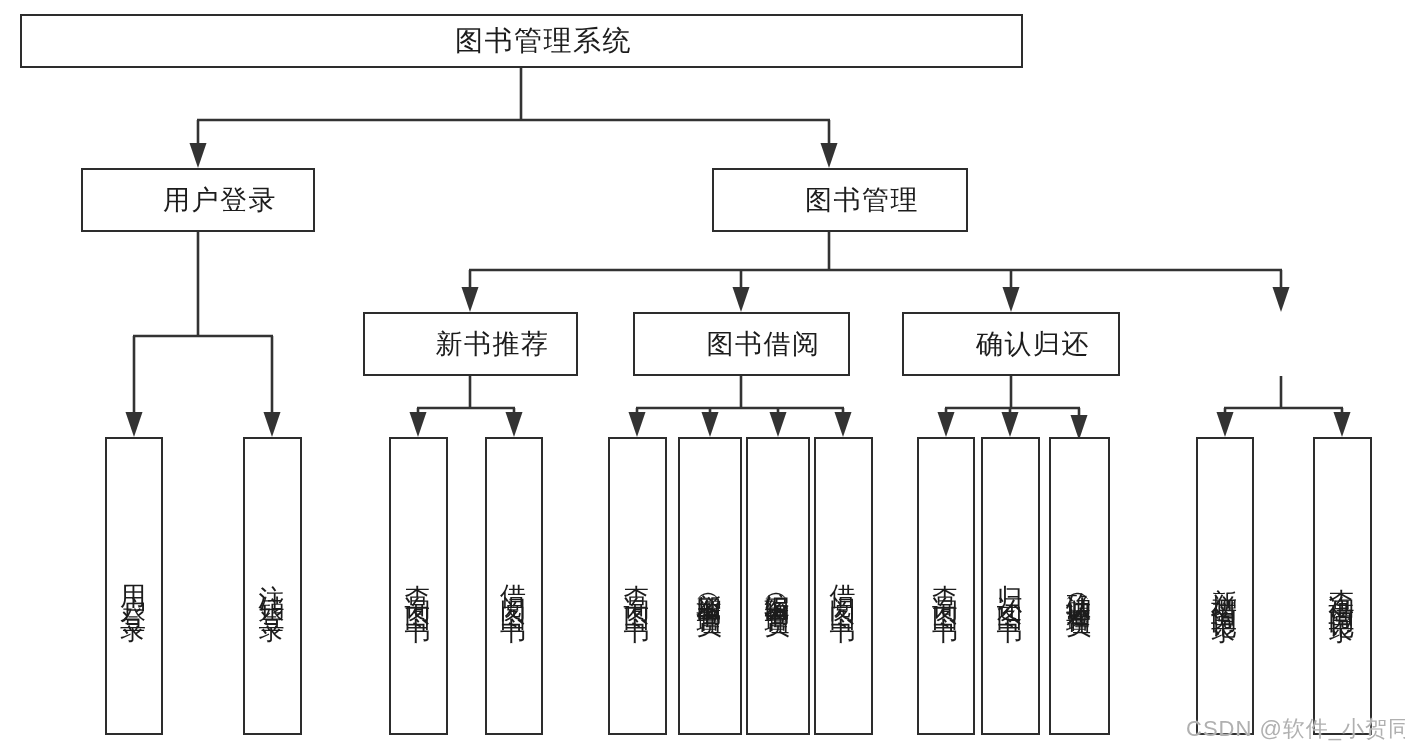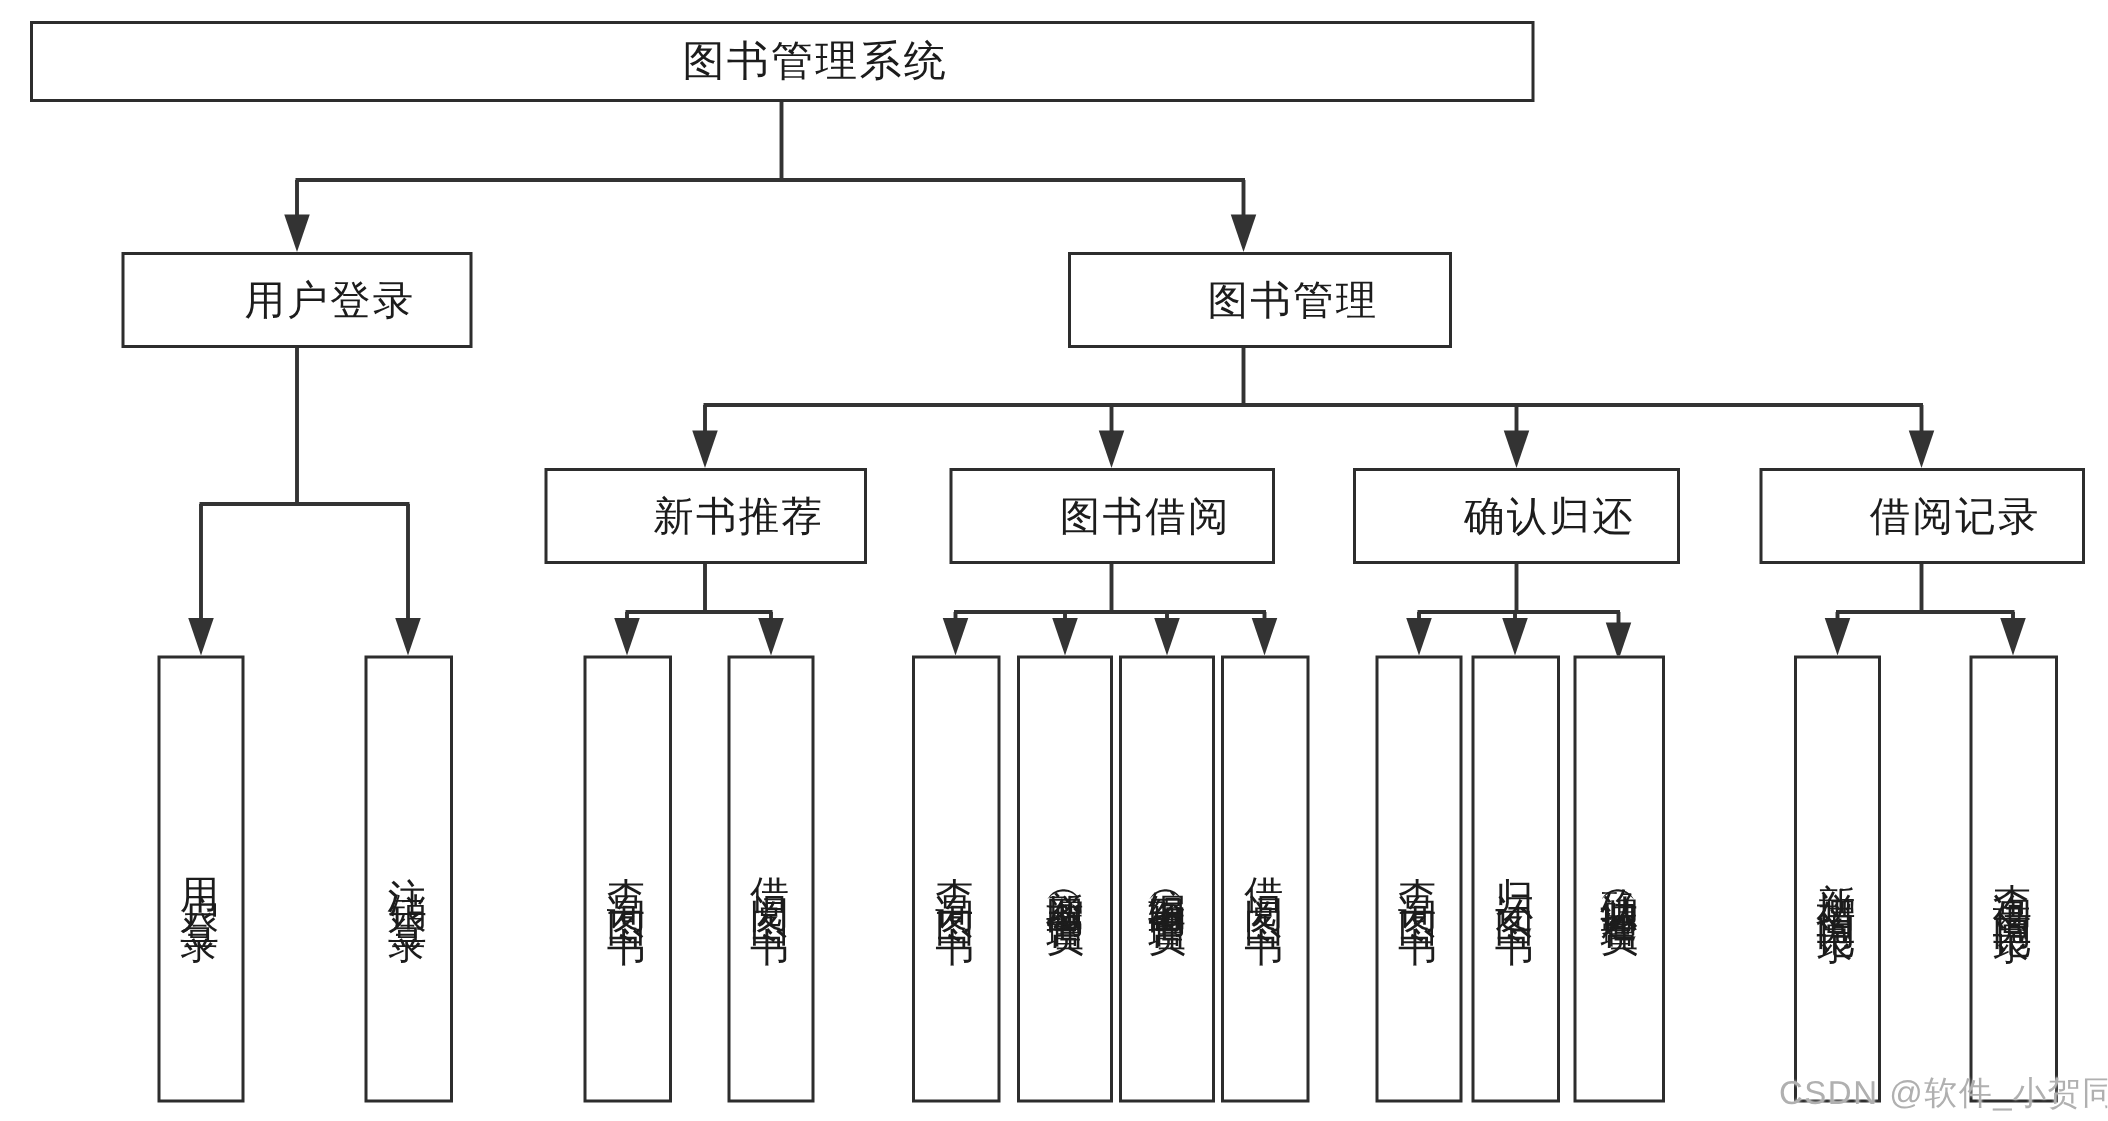--- a/index.html
+++ b/index.html
@@ -101,23 +101,20 @@
 
   <div class="box hbox" style="left:633px;top:312px;width:217px;height:64px">
     <span>图书借阅</span>
   </div>
   <div class="box hbox" style="left:363px;top:312px;width:215px;height:64px">
     <span>新书推荐</span>
   </div>
   <div class="box hbox" style="left:902px;top:312px;width:218px;height:64px">
     <span>确认归还</span>
   </div>
-  <div class="box hbox" style="left:1173px;top:312px;width:217px;height:64px">
-    <span>借阅记录</span>
-  </div>
 
   <div class="box vbox" style="left:105px;width:58px">
     <span>用户登录</span>
   </div>
   <div class="box vbox" style="left:243px;width:59px">
     <span>注销登录</span>
   </div>
 
   <div class="box vbox" style="left:389px;width:59px">
     <span>查询图书</span>

